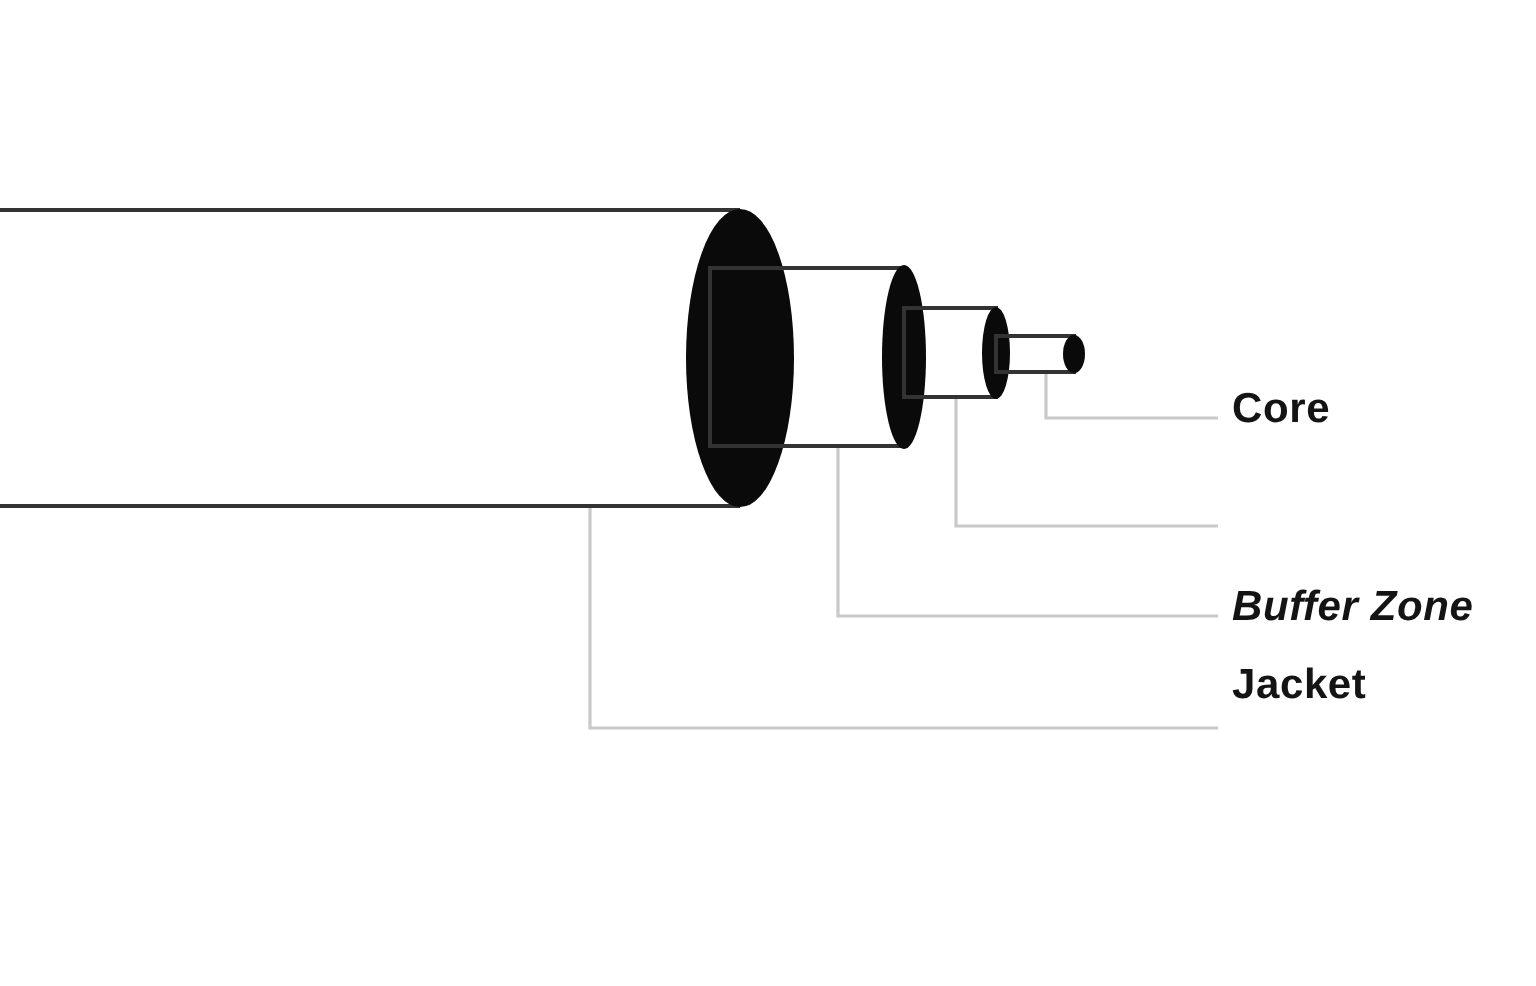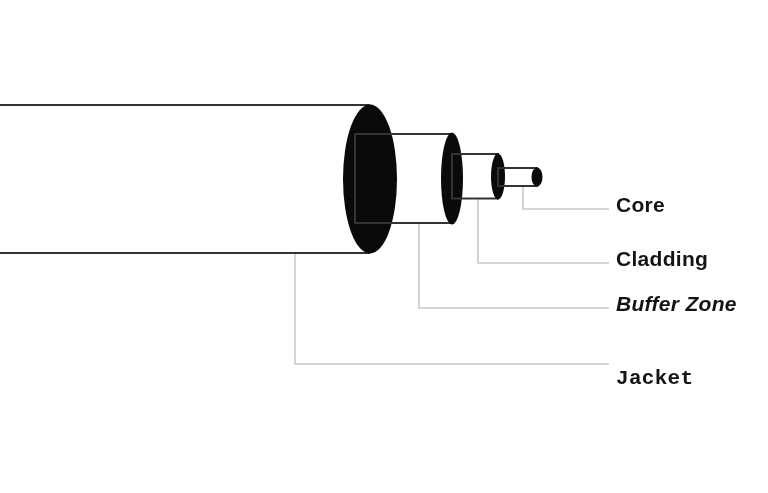--- a/index.html
+++ b/index.html
@@ -40,21 +40,21 @@
     font-size: 21px;
     font-weight: 700;
     line-height: 21px;
     letter-spacing: 0.3px;
     color: var(--color-label-text, #141414);
     white-space: nowrap;
   }
   .label-core        { top: 194px; }
   .label-cladding    { top: 248px; }
   .label-buffer-zone { top: 293px; font-style: italic; }
-  .label-jacket      { top: 368px; font-family: Liberation Mono, monospace; }
+  .label-jacket      { top: 332px; }
 </style>
 </head>
 <body>
 
 <div class="stage">
 
   <svg class="diagram-svg" width="768" height="493" viewBox="0 0 768 493" xmlns="http://www.w3.org/2000/svg">
 
     <path class="leader" d="M295,254 V364 H609"></path>
     <path class="leader" d="M419,224 V308 H609"></path>
@@ -70,19 +70,18 @@
 
     <rect class="outline" x="452" y="154" width="46" height="44.5"></rect>
     <ellipse class="solid-end" cx="498" cy="176.5" rx="7" ry="23"></ellipse>
 
     <rect class="outline" x="498" y="168" width="39" height="18"></rect>
     <ellipse class="solid-end" cx="537" cy="177" rx="5.5" ry="9.5"></ellipse>
   </svg>
 
   <div class="part-label label-core">Core</div>
 
-  <div class="part-label label-cladding">Cladding</div>
 
   <div class="part-label label-buffer-zone">Buffer Zone</div>
 
   <div class="part-label label-jacket">Jacket</div>
 
 </div>
 
 </body></html>

